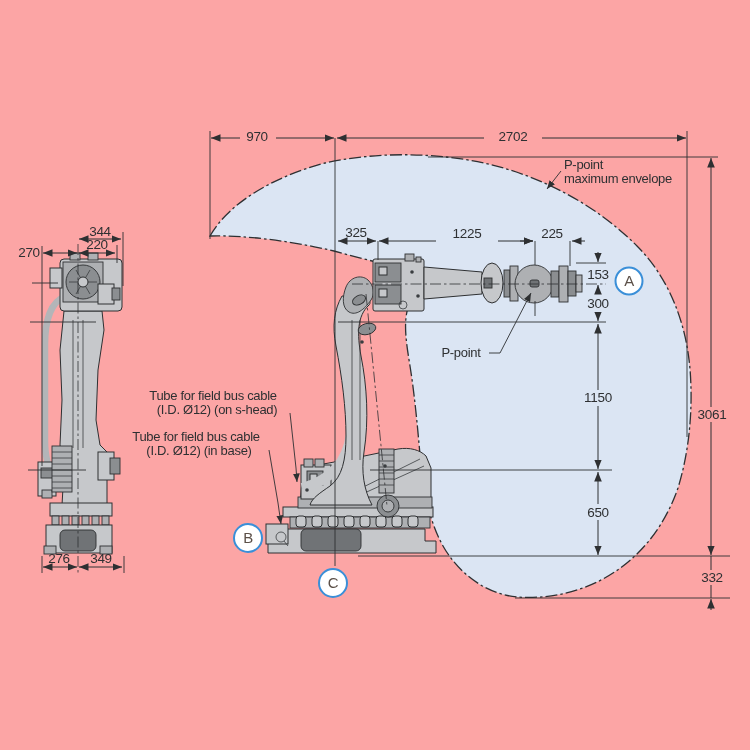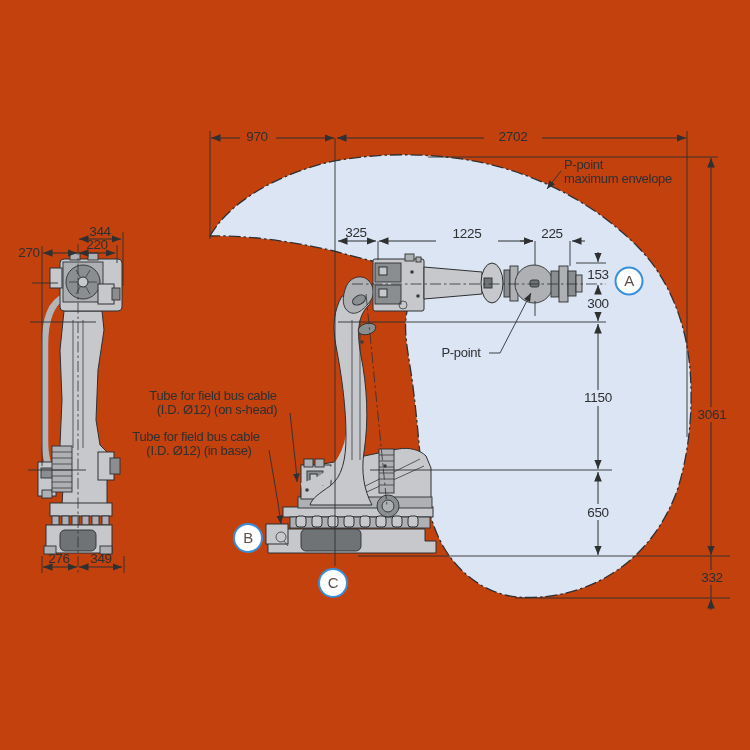--- a/index.html
+++ b/index.html
@@ -1,16 +1,16 @@
 <!DOCTYPE html>
 <html><head>
 <meta charset="utf-8">
 <style>
   html,body{margin:0;padding:0;background:#ffffff;}
-  .canvas{width:750px;height:750px;background:#c2410c;position:relative;overflow:hidden;}
+  .canvas{width:750px;height:750px;background:#fca5a5;position:relative;overflow:hidden;}
   svg{display:block;}
   text{font-family:"Liberation Sans","DejaVu Sans",sans-serif;fill:#2e3032;letter-spacing:-0.3px;}
   .dimtxt{font-size:13.5px;}
   .lbltxt{font-size:13px;}
   .mktxt{font-size:15px;fill:#5c5048;}
   .dim{stroke:#2e3032;stroke-width:1;fill:none;}
   .thin{stroke:#2e3032;stroke-width:0.9;fill:none;}
   .axis{stroke:#2e3032;stroke-width:0.8;fill:none;stroke-dasharray:11 3 2.5 3;}
   .env{stroke:#2e3032;stroke-width:1.3;stroke-dasharray:12 3 2.5 3;}
   .body{fill:#c6c8cb;stroke:#2e3032;stroke-width:1;}

